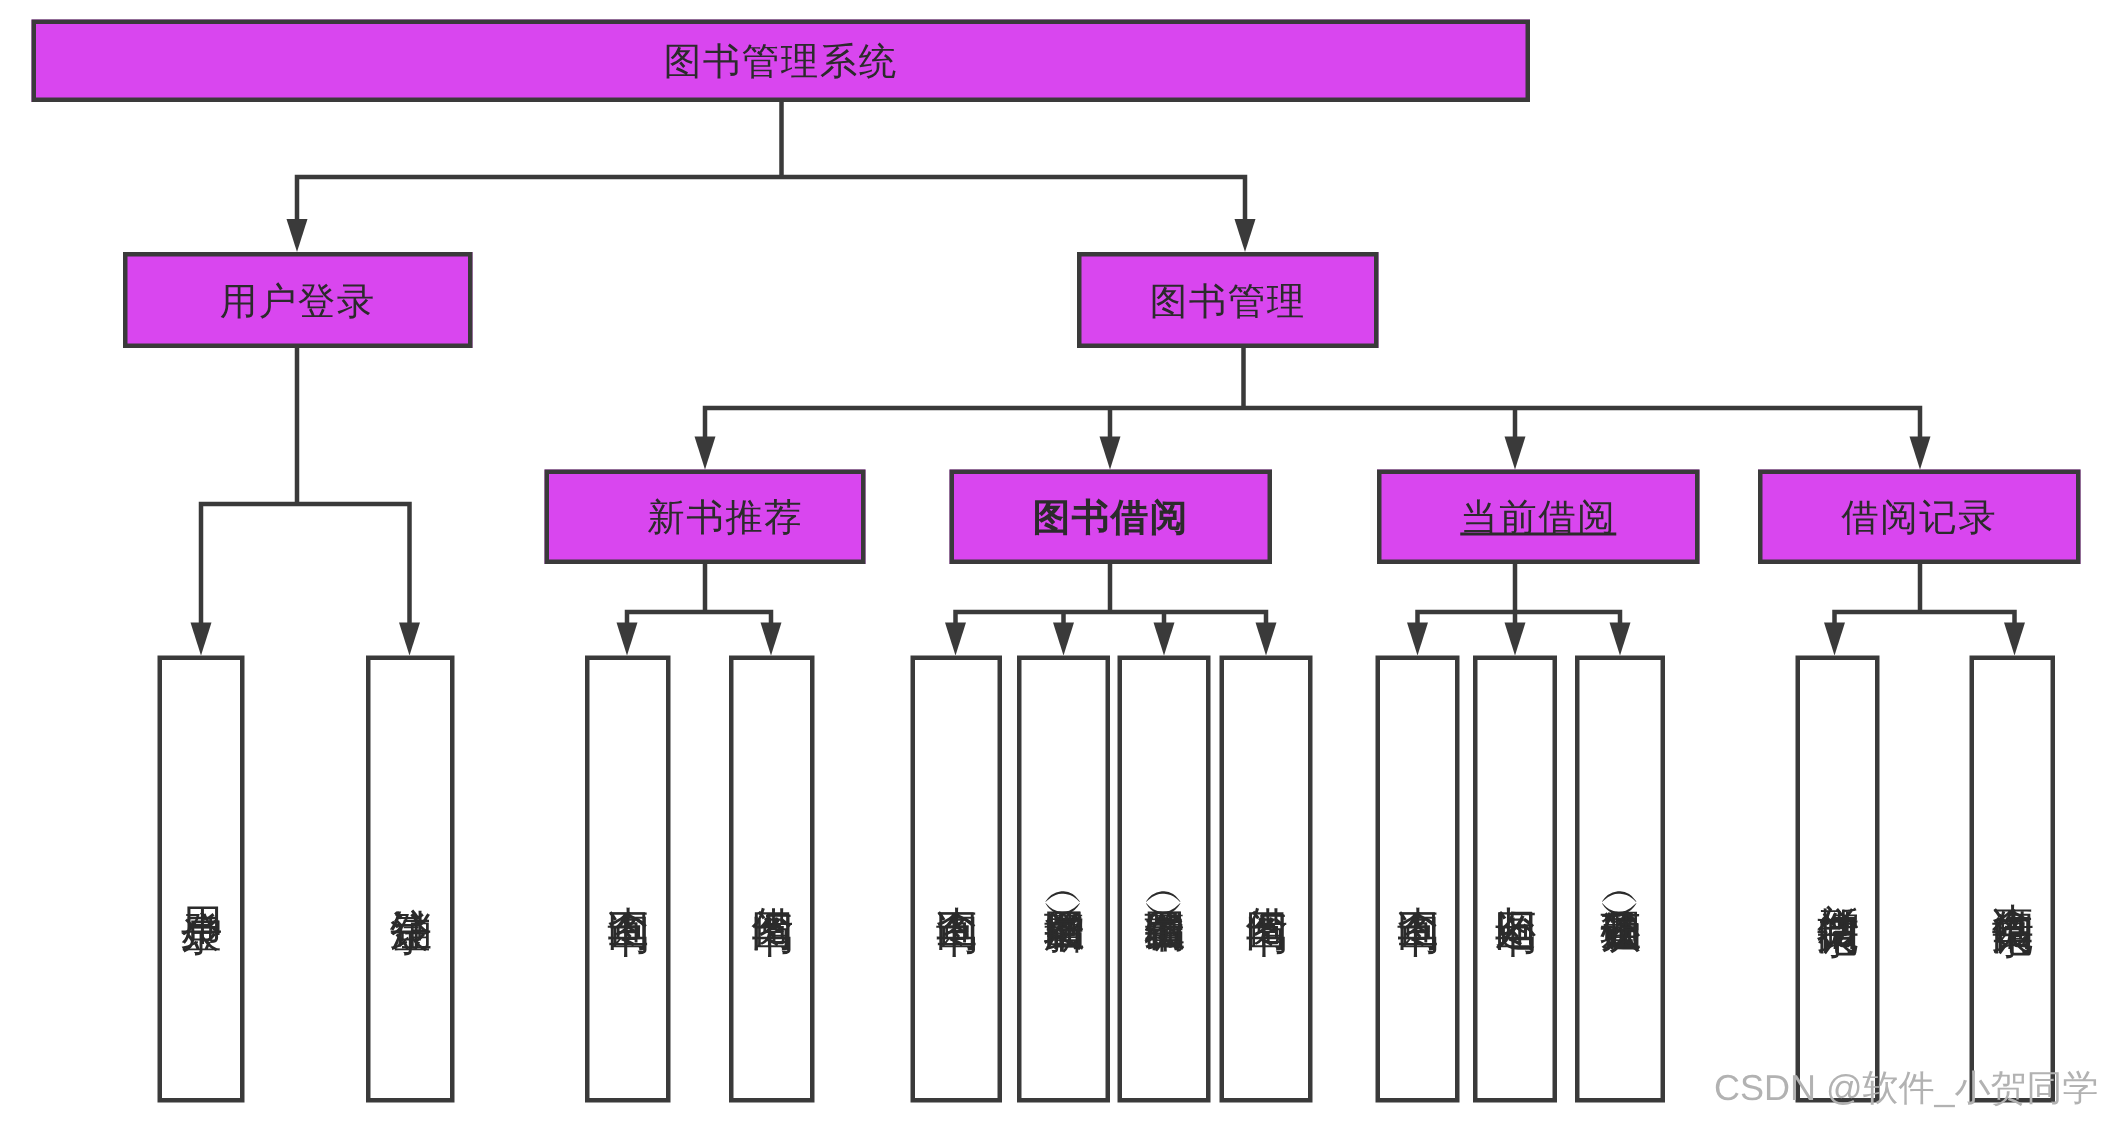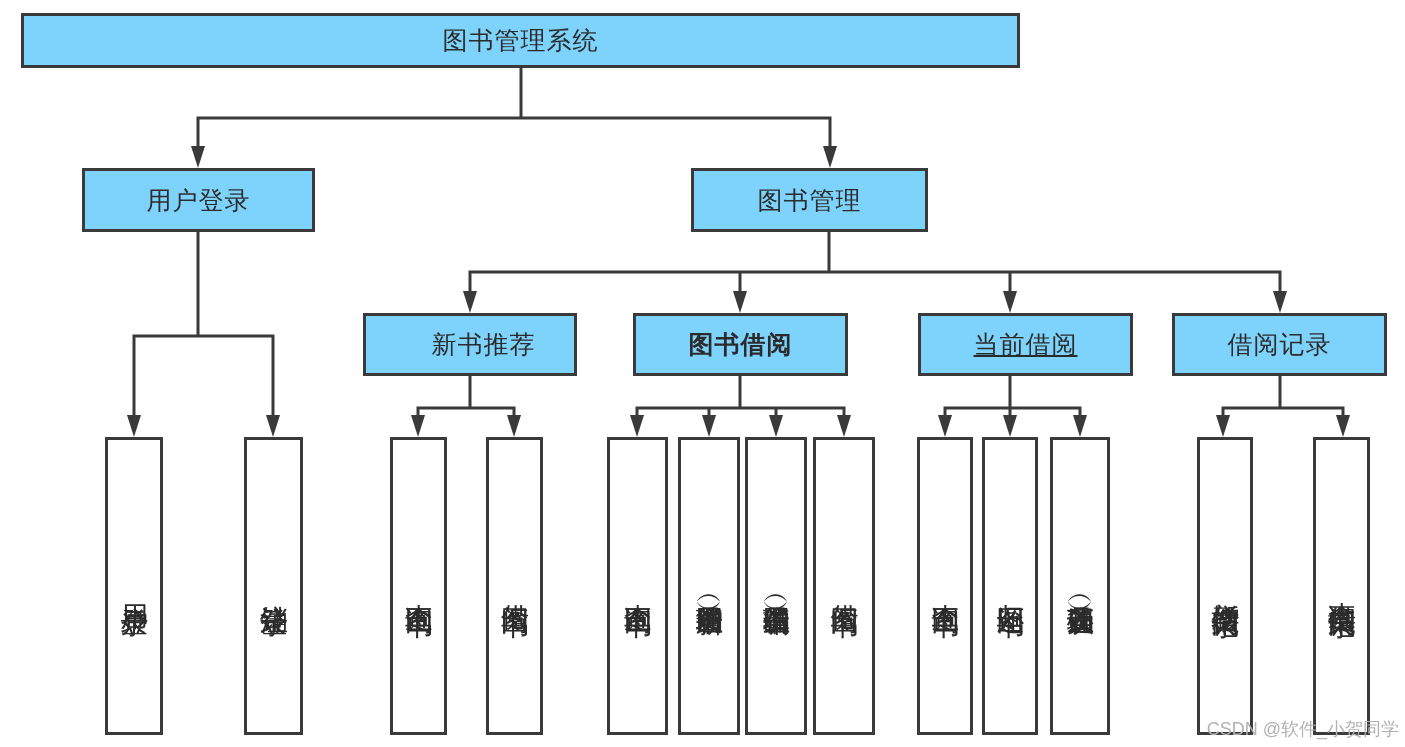--- a/index.html
+++ b/index.html
@@ -14,21 +14,21 @@
   }
   #connectors {
     position: absolute;
     left: 0; top: 0;
     width: 1405px; height: 747px;
     z-index: 1;
   }
   .hbox {
     position: absolute;
     box-sizing: border-box;
-    background: #7dd3fc;
+    background: #d946ef;
     border: 3px solid #3a3a3a;
     display: flex;
     align-items: center;
     justify-content: center;
     z-index: 2;
   }
   .hbox span {
     font-size: 25px;
     letter-spacing: 1px;
     color: #2b2b2b;
@@ -56,21 +56,21 @@
     white-space: nowrap;
   }
   .vbox .vtext.tight {
     font-size: 27px;
     letter-spacing: 0px;
   }
   #watermark {
     position: absolute;
     right: 6px;
     bottom: 6px;
-    font-size: 18px;
+    font-size: 24px;
     color: #b2b2b2;
     z-index: 3;
     white-space: nowrap;
   }
 </style>
 </head>
 <body>
 
 <div id="canvas">
 
@@ -121,21 +121,21 @@
     </g>
   </svg>
 
   <div class="hbox" style="left:21px; top:13px; width:999px; height:55px;">
     <span>图书管理系统</span>
   </div>
 
   <div class="hbox" style="left:82px; top:168px; width:233px; height:64px;">
     <span>用户登录</span>
   </div>
-  <div class="hbox" style="left:691px; top:168px; width:237px; height:64px;">
+  <div class="hbox" style="left:718px; top:168px; width:201px; height:64px;">
     <span>图书管理</span>
   </div>
 
   <div class="hbox" style="left:363px; top:313px; width:214px; height:63px;padding-left:27px;">
     <span>新书推荐</span>
   </div>
   <div class="hbox" style="left:633px; top:313px; width:215px; height:63px;font-weight:bold;">
     <span>图书借阅</span>
   </div>
   <div class="hbox" style="left:918px; top:313px; width:215px; height:63px;text-decoration:underline;">

